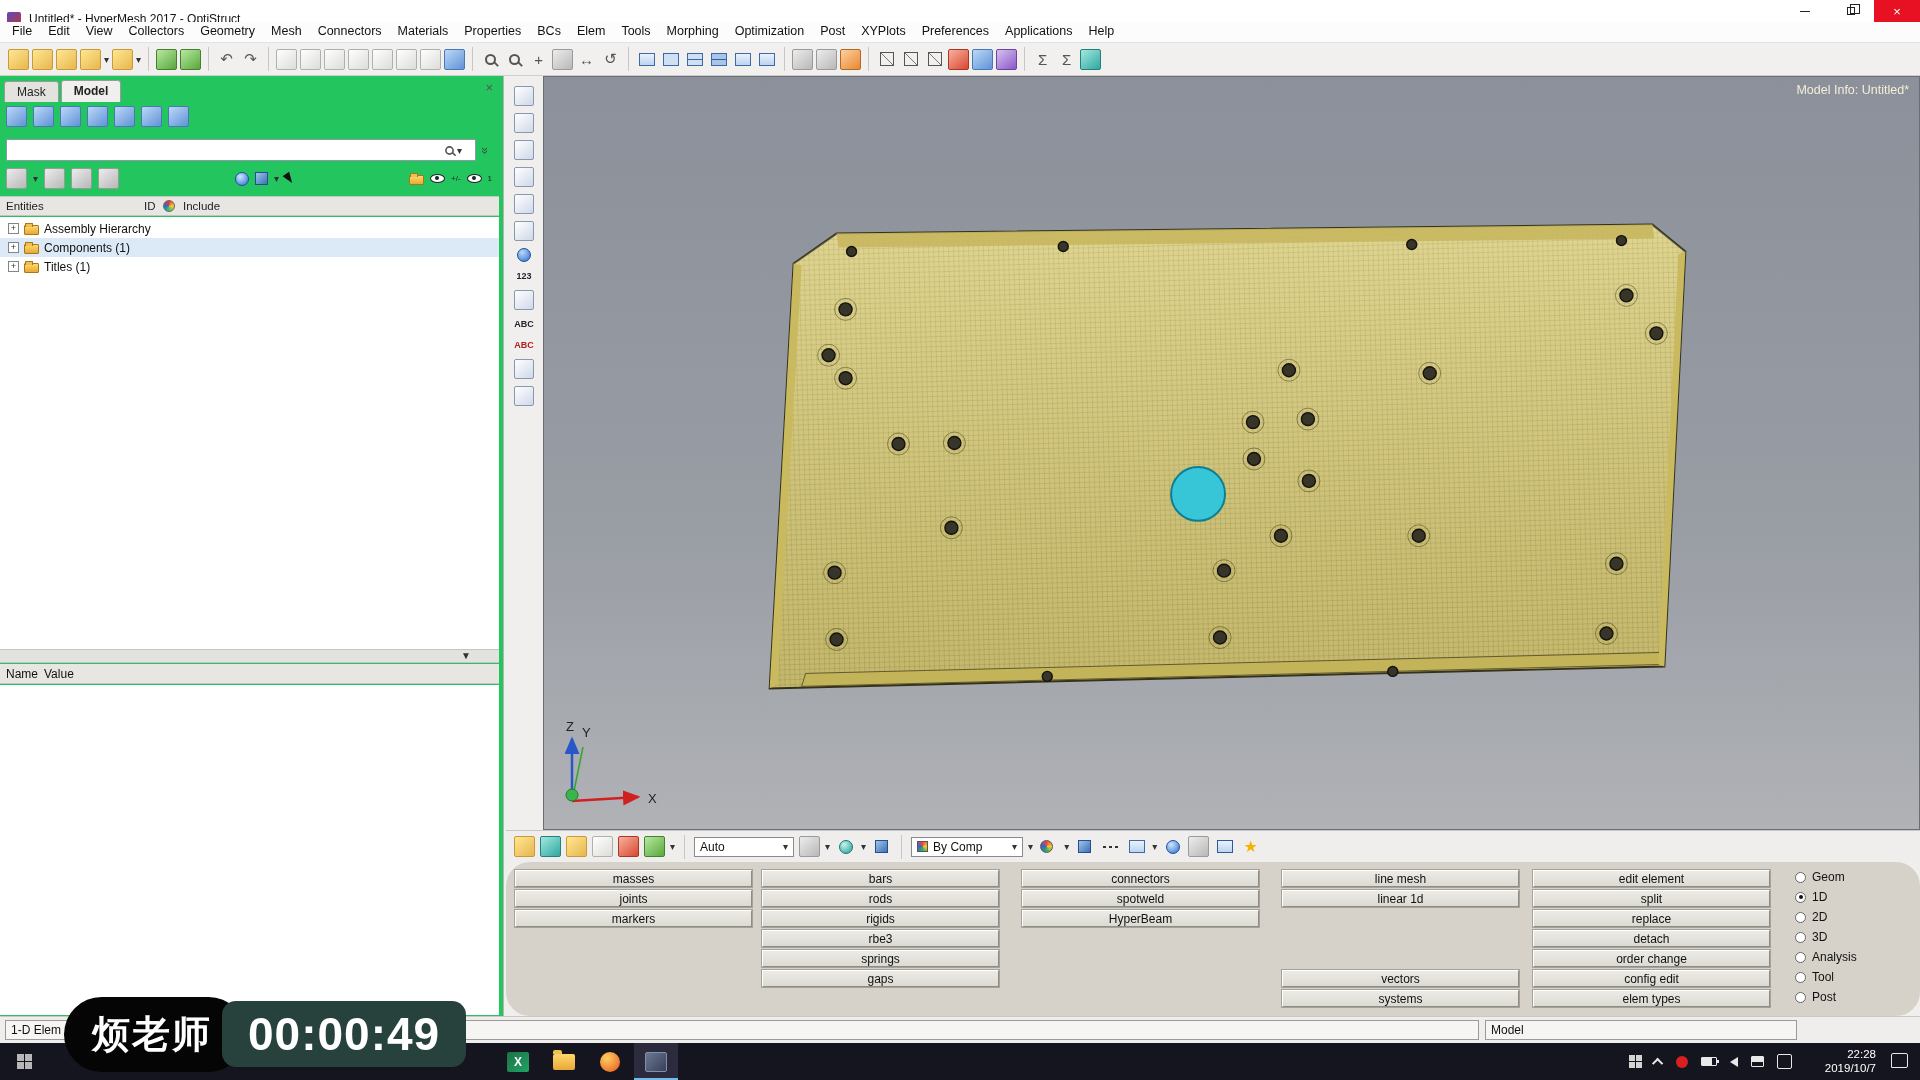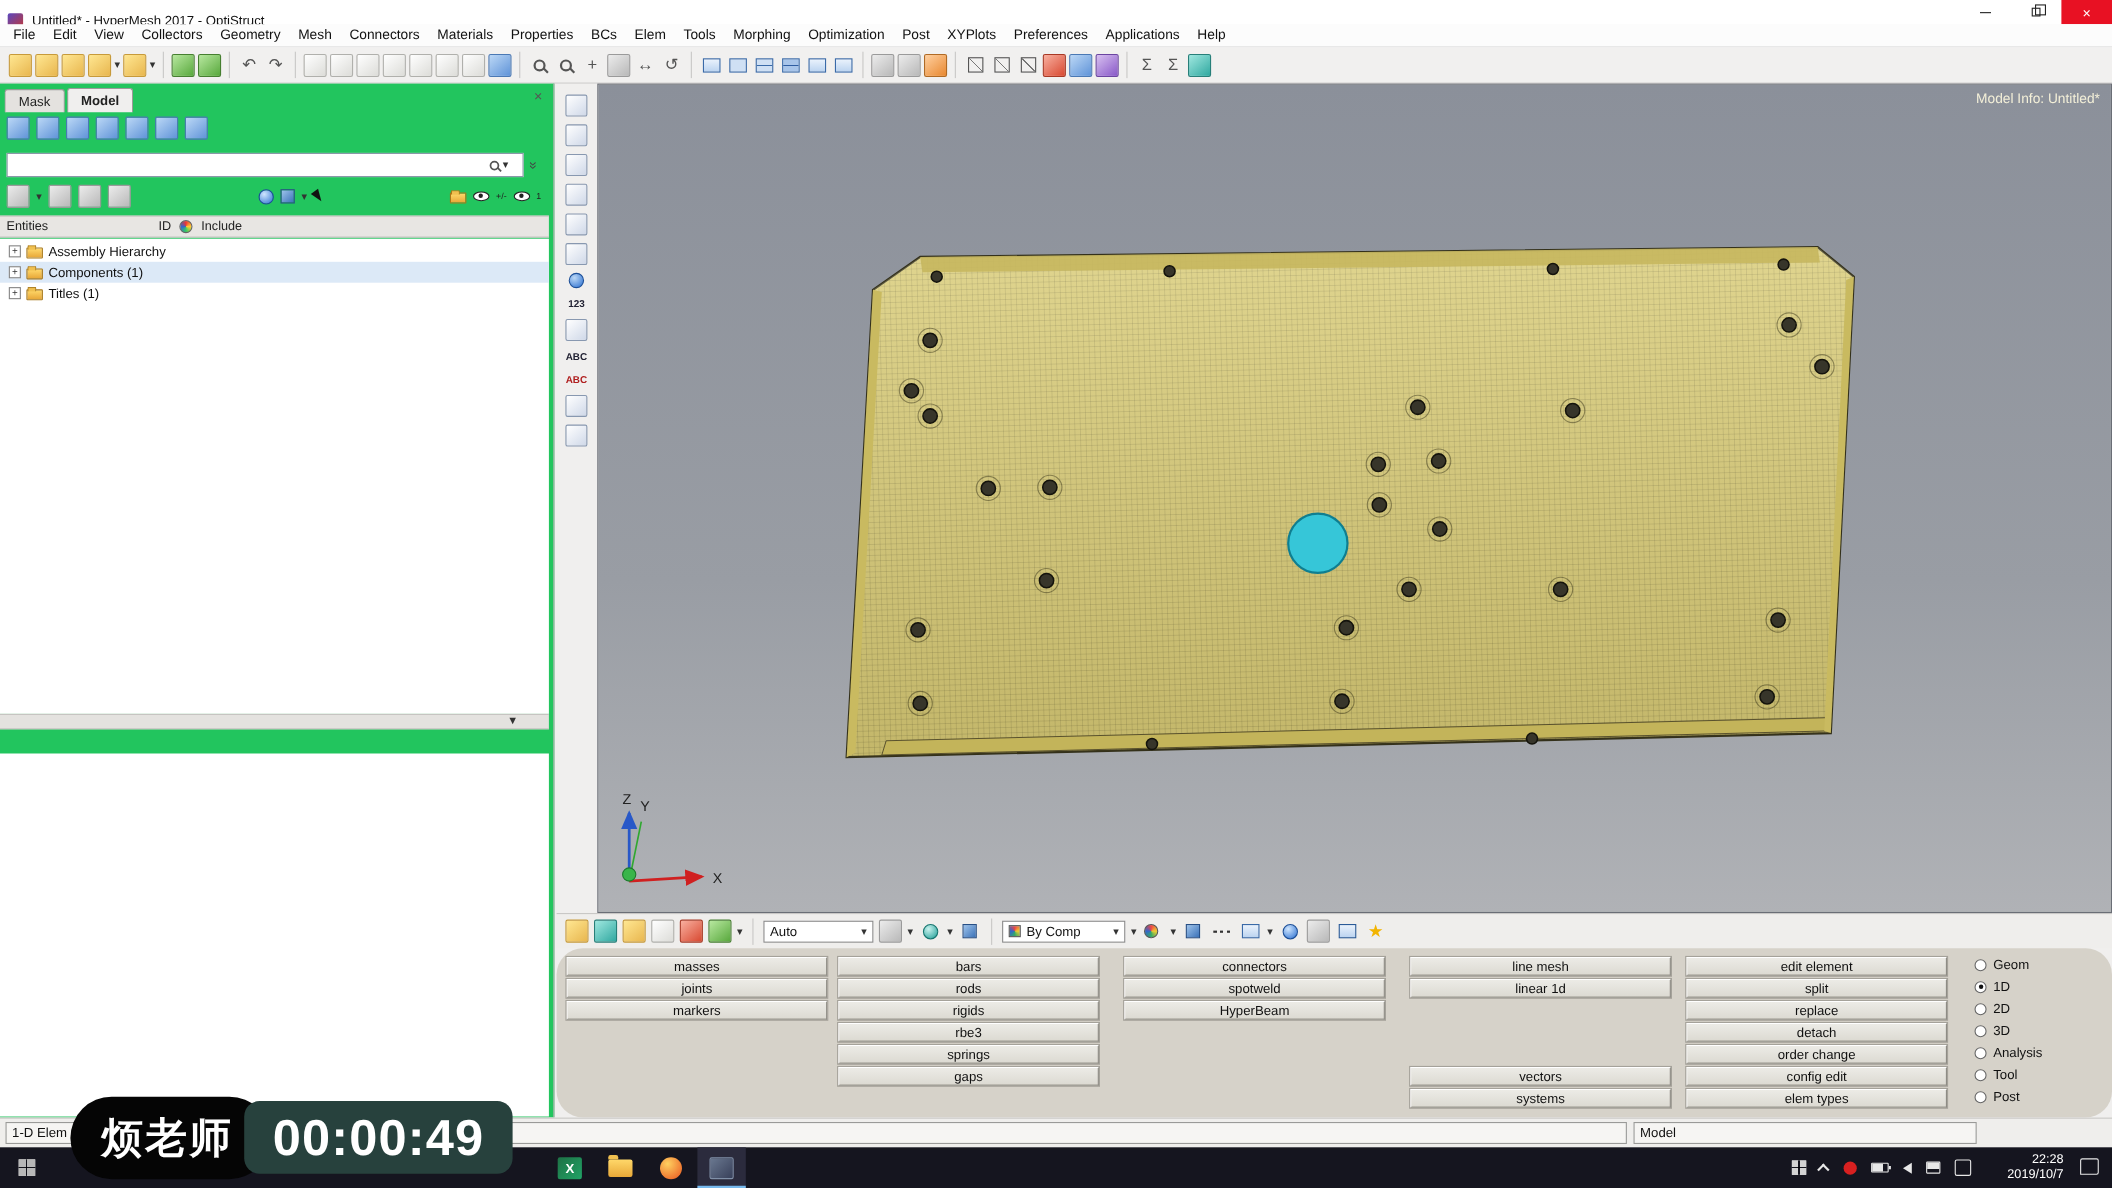--- a/index.html
+++ b/index.html
@@ -323,20 +323,24 @@
         <span class="exp">+</span>
         <span class="fold"></span>
         <span>Titles (1)</span>
       </div>
     </div>
 
     <div class="splitter">
       <span class="arrow">▼</span>
     </div>
 
+    <div class="nv-header">
+      <span class="eh-label" style="left:6px;position:absolute;top:3px">Name</span>
+      <span class="eh-label" style="left:44px;position:absolute;top:3px">Value</span>
+    </div>
     <div class="nv-area"></div>
   </div>
 
   <div class="side-strip">
     <div class="vi vi-page"></div>
     <div class="vi vi-page"></div>
     <div class="vi vi-page"></div>
     <div class="vi vi-page"></div>
     <div class="vi vi-page"></div>
     <div class="vi vi-page"></div>

